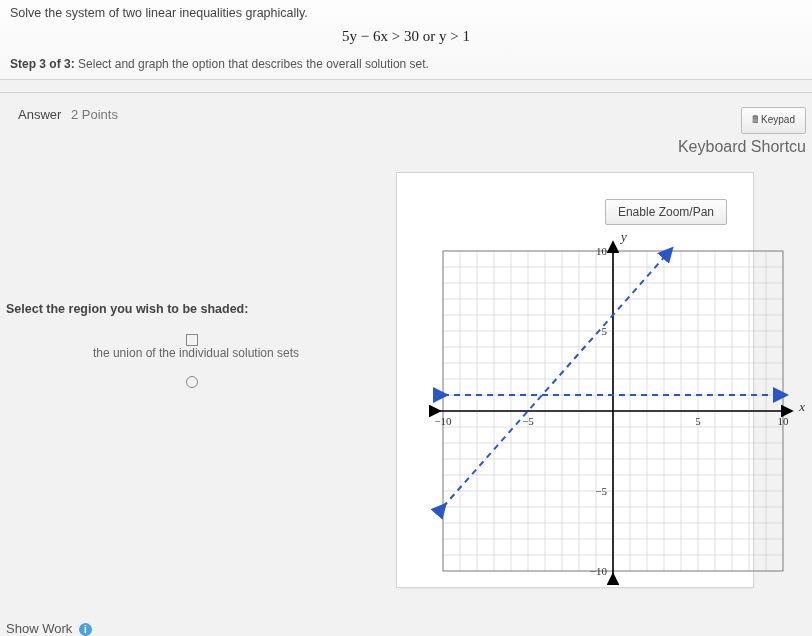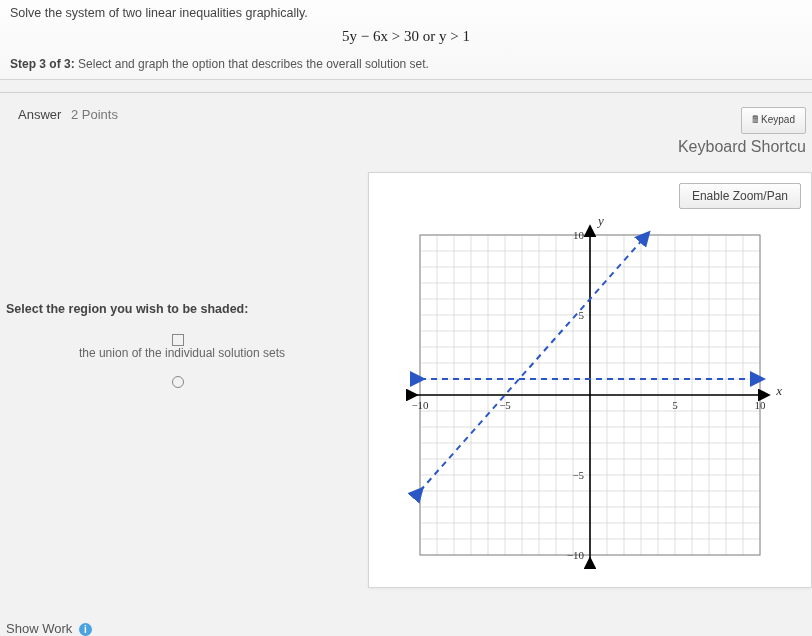--- a/index.html
+++ b/index.html
@@ -91,22 +91,22 @@
       flex-shrink: 0;
     }
     .opt-row .ctrl.round { border-radius: 50%; }
     .right-col {
       flex: 1;
       position: relative;
     }
     .graph-frame {
       background: #fff;
       border: 1px solid #d5d5d5;
-      padding: 10px;
-      width: 444px;
+      padding: 26px;
+      width: 358px;
       height: 416px;
       box-shadow: 0 1px 3px rgba(0,0,0,0.05);
     }
     .zoom-row { text-align: right; margin-bottom: 6px; }
     .zoom-btn {
       display: inline-block;
       background: linear-gradient(#fdfdfd,#ececec);
       border: 1px solid #b8b8b8;
       border-radius: 2px;
       padding: 5px 12px;

